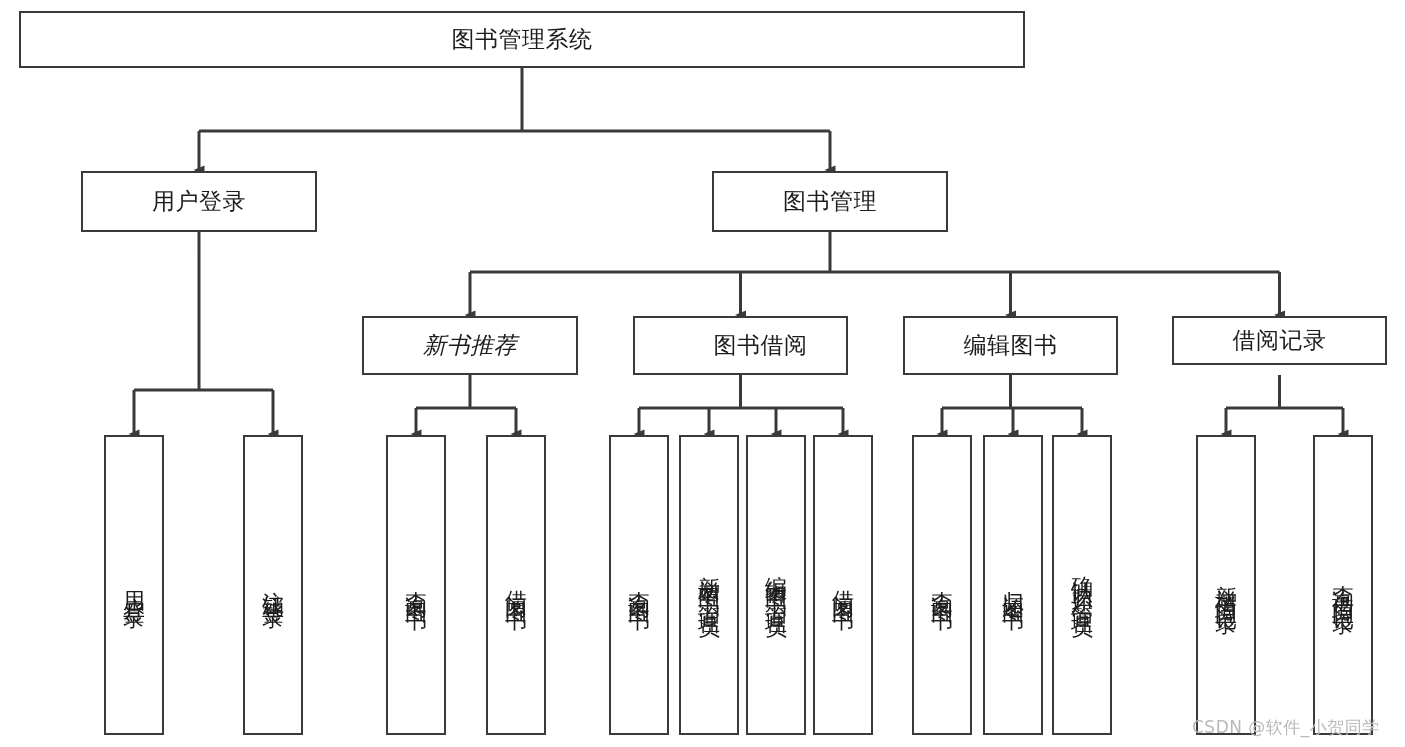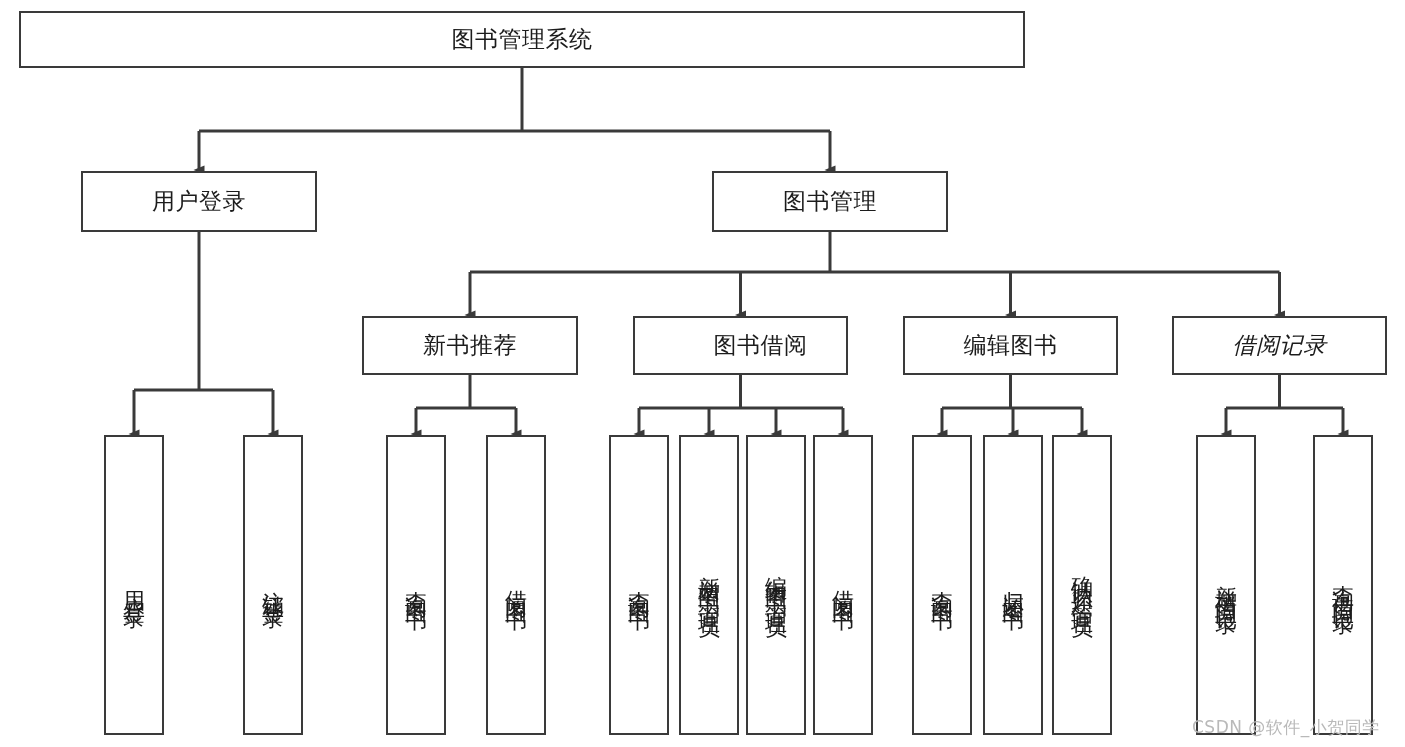--- a/index.html
+++ b/index.html
@@ -116,30 +116,30 @@
   <div id="node-layer">
       <div class="node horizontal" style="left: 19px; top: 11px; width: 1006px; height: 57px; border-color: rgb(58, 58, 58); background: rgb(255, 255, 255); color: rgb(28, 28, 28);">
         <span class="label">图书管理系统</span>
       </div>
       <div class="node horizontal" style="left: 81px; top: 171px; width: 236px; height: 61px; border-color: rgb(58, 58, 58); background: rgb(255, 255, 255); color: rgb(28, 28, 28);">
         <span class="label">用户登录</span>
       </div>
       <div class="node horizontal" style="left: 712px; top: 171px; width: 236px; height: 61px; border-color: rgb(58, 58, 58); background: rgb(255, 255, 255); color: rgb(28, 28, 28); justify-content: center;">
         <span class="label">图书管理</span>
       </div>
-      <div class="node horizontal" style="left: 362px; top: 316px; width: 216px; height: 59px; border-color: rgb(58, 58, 58); background: rgb(255, 255, 255); color: rgb(28, 28, 28);">
+      <div class="node horizontal" style="left: 362px; top: 316px; width: 216px; height: 59px; border-color: rgb(58, 58, 58); background: rgb(255, 255, 255); color: rgb(28, 28, 28); font-style: italic;">
         <span class="label">新书推荐</span>
       </div>
       <div class="node horizontal" style="left: 633px; top: 316px; width: 215px; height: 59px; border-color: rgb(58, 58, 58); background: rgb(255, 255, 255); color: rgb(28, 28, 28); padding-left: 40px;">
         <span class="label">图书借阅</span>
       </div>
       <div class="node horizontal" style="left: 903px; top: 316px; width: 215px; height: 59px; border-color: rgb(58, 58, 58); background: rgb(255, 255, 255); color: rgb(28, 28, 28);">
         <span class="label">编辑图书</span>
       </div>
-      <div class="node horizontal" style="left: 1172px; top: 316px; width: 215px; height: 59px; border-color: rgb(58, 58, 58); background: rgb(255, 255, 255); color: rgb(28, 28, 28); font-style: italic;">
+      <div class="node horizontal" style="left: 1172px; top: 316px; width: 215px; height: 49px; border-color: rgb(58, 58, 58); background: rgb(255, 255, 255); color: rgb(28, 28, 28);">
         <span class="label">借阅记录</span>
       </div>
       <div class="node vertical" style="left: 104px; top: 435px; width: 60px; height: 300px; border-color: rgb(58, 58, 58); background: rgb(255, 255, 255); color: rgb(28, 28, 28);">
         <span class="label">用户登录</span>
       </div>
       <div class="node vertical" style="left: 243px; top: 435px; width: 60px; height: 300px; border-color: rgb(58, 58, 58); background: rgb(255, 255, 255); color: rgb(28, 28, 28);">
         <span class="label">注销登录</span>
       </div>
       <div class="node vertical" style="left: 386px; top: 435px; width: 60px; height: 300px; border-color: rgb(58, 58, 58); background: rgb(255, 255, 255); color: rgb(28, 28, 28);">
         <span class="label">查询图书</span>

